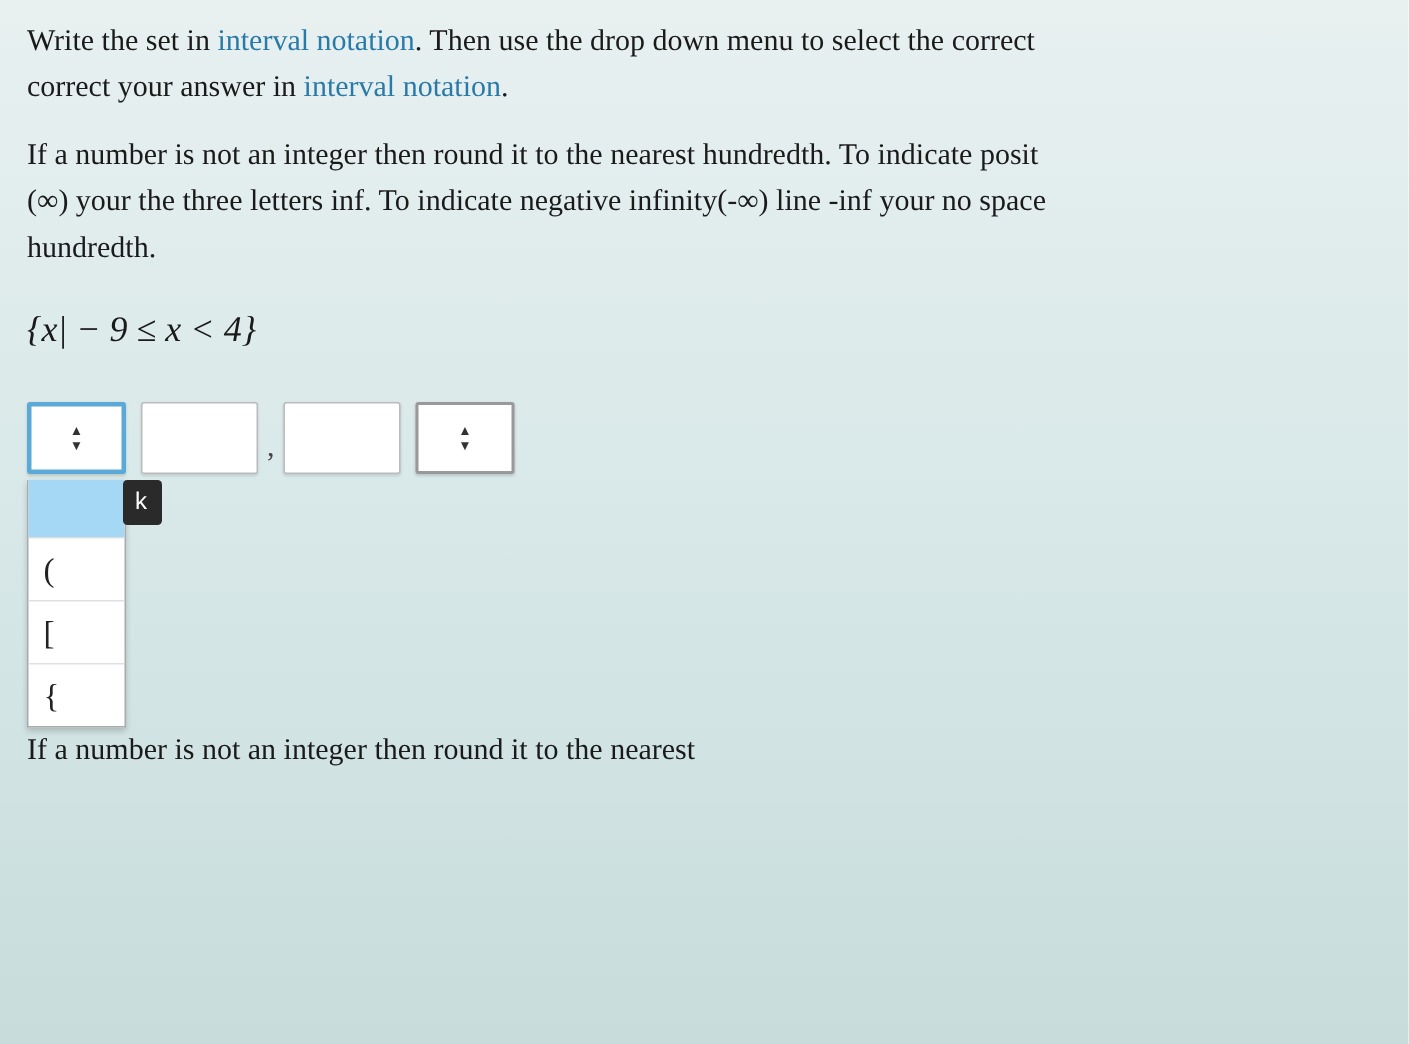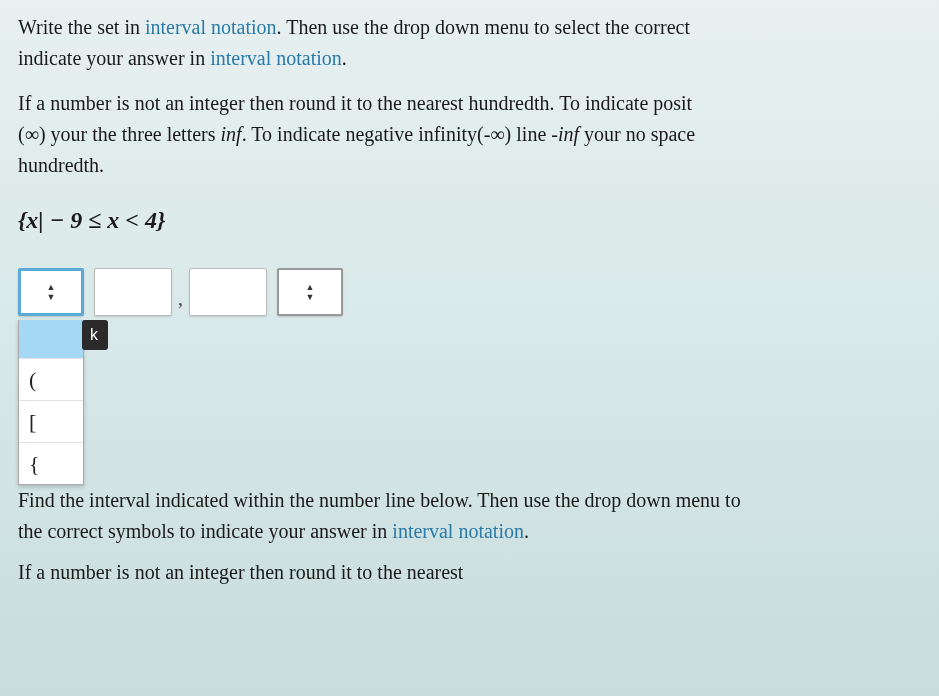--- a/index.html
+++ b/index.html
@@ -21,29 +21,27 @@
       font-size: 20px;
       line-height: 1.55;
       margin-bottom: 14px;
       color: #1a1a1a;
       font-weight: 500;
     }
     .link {
       color: #2a7aa8;
     }
     .italic {
-      font-style: italic;
     }
     .set-expr {
       font-size: 24px;
       margin: 26px 0 34px 0;
       font-family: 'Times New Roman', serif;
       font-style: italic;
       color: #1a1a1a;
-      font-weight: bold;
     }
     .controls-row {
       display: flex;
       align-items: center;
       gap: 10px;
       margin-bottom: 8px;
     }
     .dropdown-box {
       width: 66px;
       height: 48px;
@@ -125,21 +123,21 @@
     }
     .bottom-section {
       margin-top: 0px;
     }
   </style>
 </head>
 <body>
 
 <div class="para">
   <span>Write the set in </span><span class="link">interval notation</span><span>. Then use the drop down menu to select the correct</span><br>
-  <span>indicate your answer in </span><span class="link">interval notation</span><span>.</span>
+  <span>correct your answer in </span><span class="link">interval notation</span><span>.</span>
 </div>
 
 <div class="para">
   <span>If a number is not an integer then round it to the nearest hundredth. To indicate posit</span><br>
   <span>(∞) your the three letters </span><span class="italic">inf</span><span>. To indicate negative infinity(-∞) line </span><span class="italic">-inf</span><span> your no space</span><br>
   <span>hundredth.</span>
 </div>
 
 <div class="set-expr">
   {<span style="font-style:italic">x</span>| − 9 ≤ <span style="font-style:italic">x</span> &lt; 4}
@@ -167,18 +165,14 @@
   <div class="k-badge">k</div>
   <div class="dropdown-list">
     <div class="dropdown-option highlighted-empty"></div>
     <div class="dropdown-option">(</div>
     <div class="dropdown-option">[</div>
     <div class="dropdown-option">{</div>
   </div>
 </div>
 
 <div class="bottom-section">
-  <div class="para" style="margin-bottom:10px;">
-    <span>Find the interval indicated within the number line below. Then use the drop down menu to </span><br>
-    <span>the correct symbols to indicate your answer in </span><span class="link">interval notation</span><span>.</span>
-  </div>
   <div class="para">If a number is not an integer then round it to the nearest</div>
 </div>
 
 </body></html>

